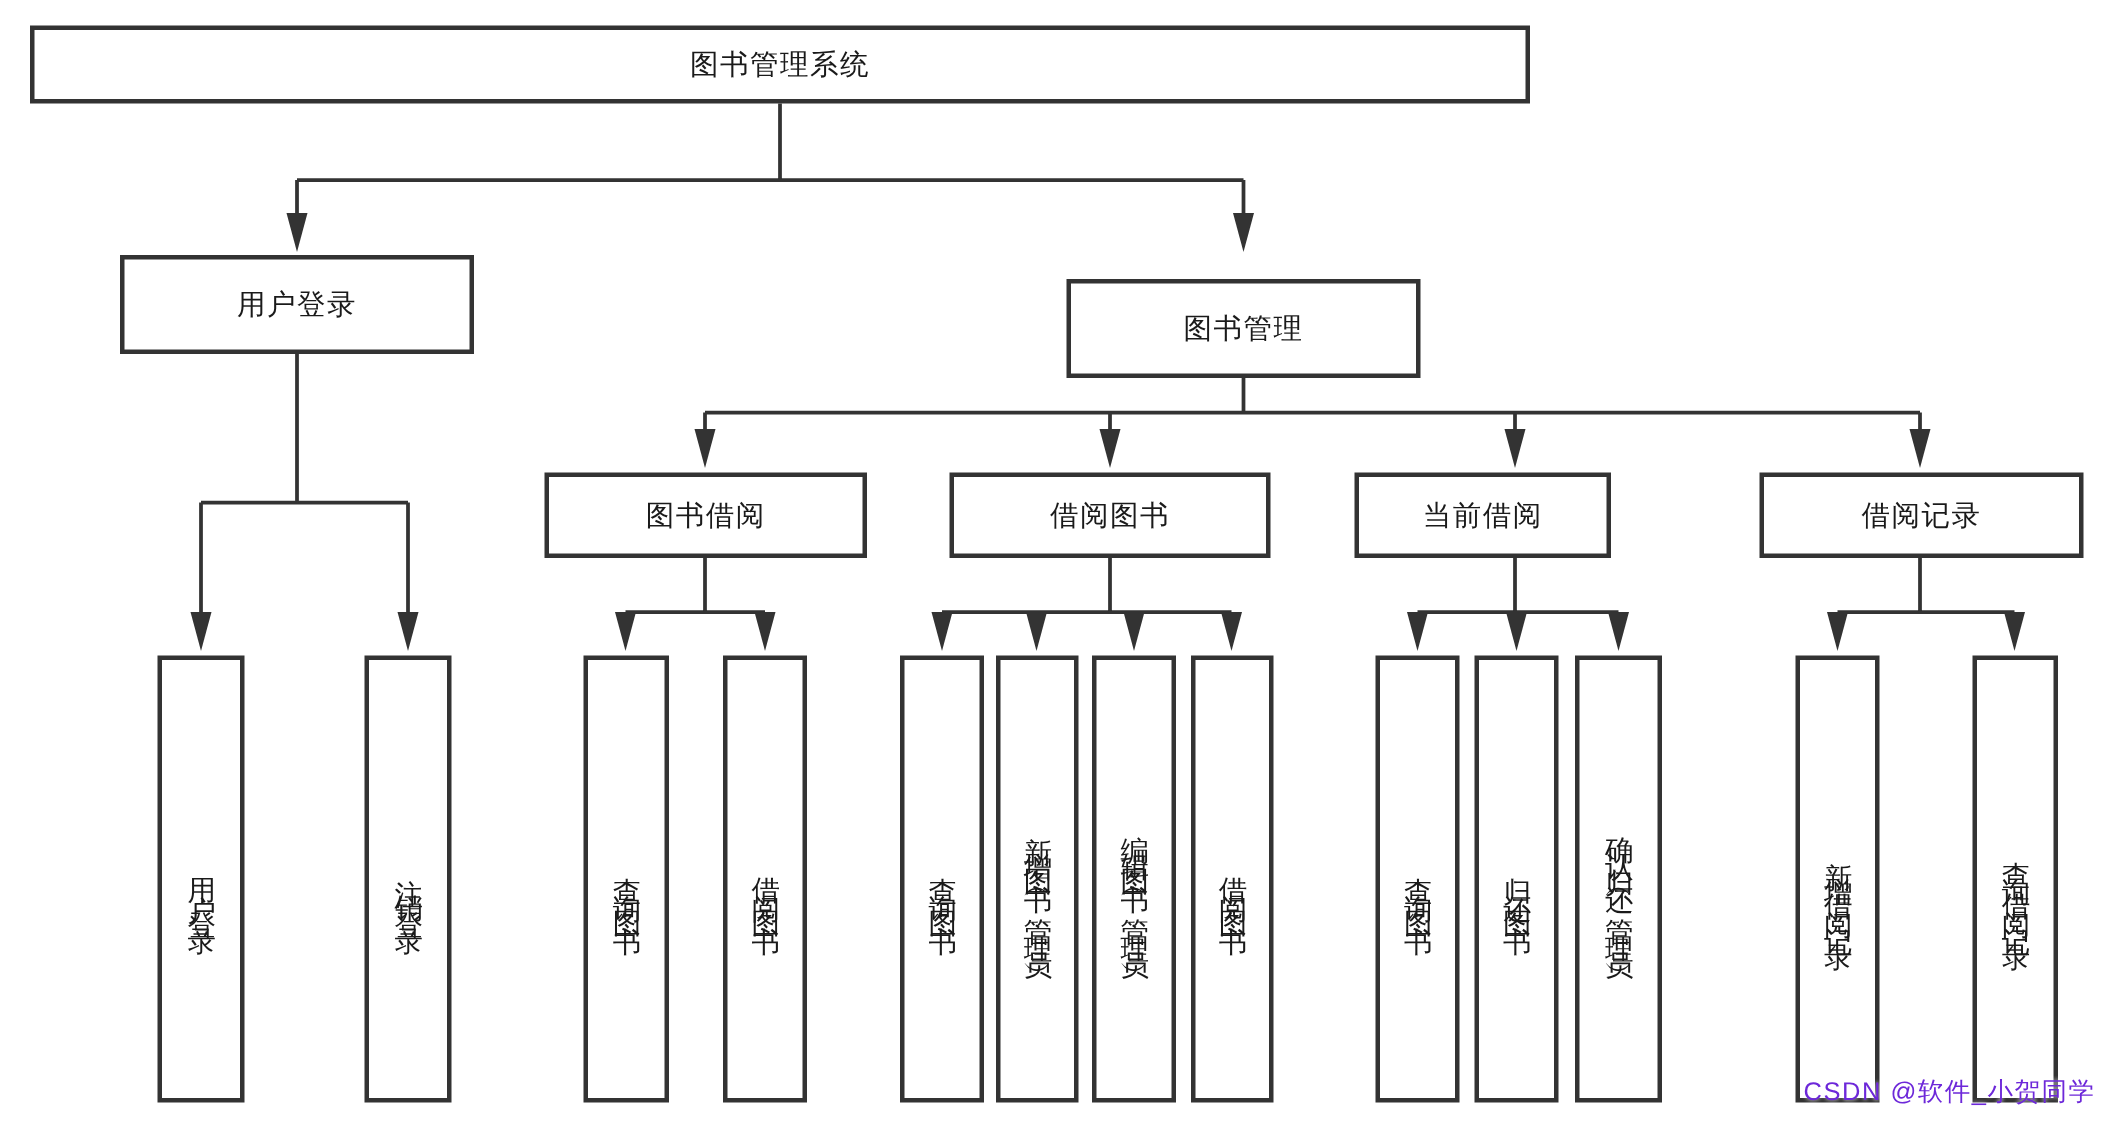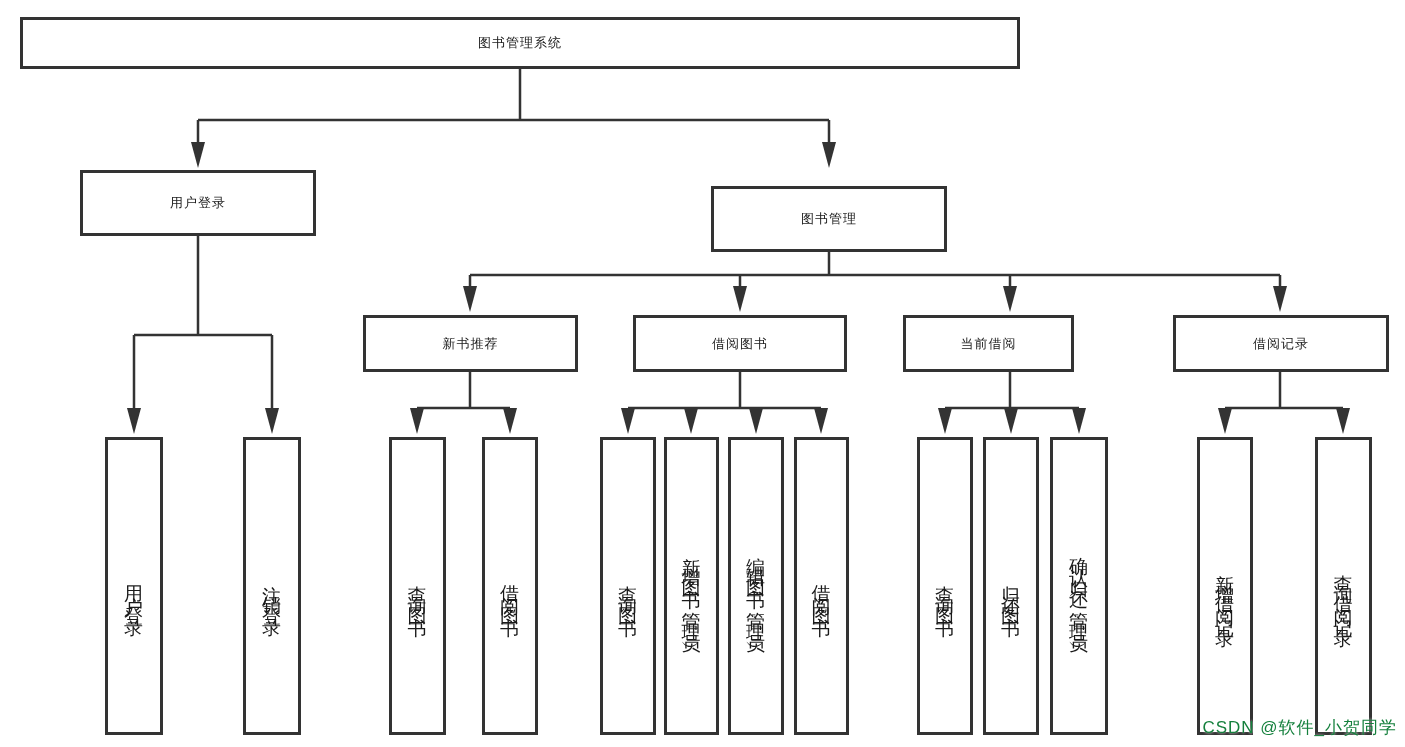--- a/index.html
+++ b/index.html
@@ -8,29 +8,29 @@
     background:#ffffff; overflow:hidden;
     font-family:"Liberation Sans", sans-serif;
   }
   .connectors { position:absolute; left:0; top:0; width:1405px; height:747px; z-index:1; }
   .node {
     position:absolute; box-sizing:border-box;
     background:#ffffff; border:3px solid #333333;
     display:flex; align-items:center; justify-content:center;
     color:#1a1a1a; z-index:2;
   }
-  .hlabel { font-size:13px; letter-spacing:1px; white-space:nowrap; }
+  .hlabel { font-size:19px; letter-spacing:1px; white-space:nowrap; }
   .vlabel {
     writing-mode:vertical-rl; text-orientation:mixed;
     font-size:19px; line-height:1; letter-spacing:11px;
     white-space:nowrap; padding-top:11px;
   }
   .watermark {
     position:absolute; right:8px; top:716px; z-index:5;
-    font-size:17px; color:#15803d; letter-spacing:1px;
+    font-size:17px; color:#6d28d9; letter-spacing:1px;
     text-shadow:0 0 3px #ffffff; white-space:nowrap;
   }
 </style>
 </head>
 <body>
 
 <div class="canvas">
 
   <svg class="connectors" viewBox="0 0 1405 747" xmlns="http://www.w3.org/2000/svg">
     <g stroke="#333333" stroke-width="2.5" fill="none">
@@ -77,21 +77,21 @@
   </div>
 
   <div class="node" style="left:80px; top:170px; width:236px; height:66px;">
     <span class="hlabel">用户登录</span>
   </div>
   <div class="node" style="left:711px; top:170px; width:236px; height:66px;margin-top:16px;">
     <span class="hlabel">图书管理</span>
   </div>
 
   <div class="node" style="left:363px; top:315px; width:215px; height:57px;">
-    <span class="hlabel">新书推荐</span>
+    <span class="hlabel">图书借阅</span>
   </div>
   <div class="node" style="left:633px; top:315px; width:214px; height:57px;">
     <span class="hlabel">借阅图书</span>
   </div>
   <div class="node" style="left:903px; top:315px; width:171px; height:57px;">
     <span class="hlabel">当前借阅</span>
   </div>
   <div class="node" style="left:1173px; top:315px; width:216px; height:57px;">
     <span class="hlabel">借阅记录</span>
   </div>

